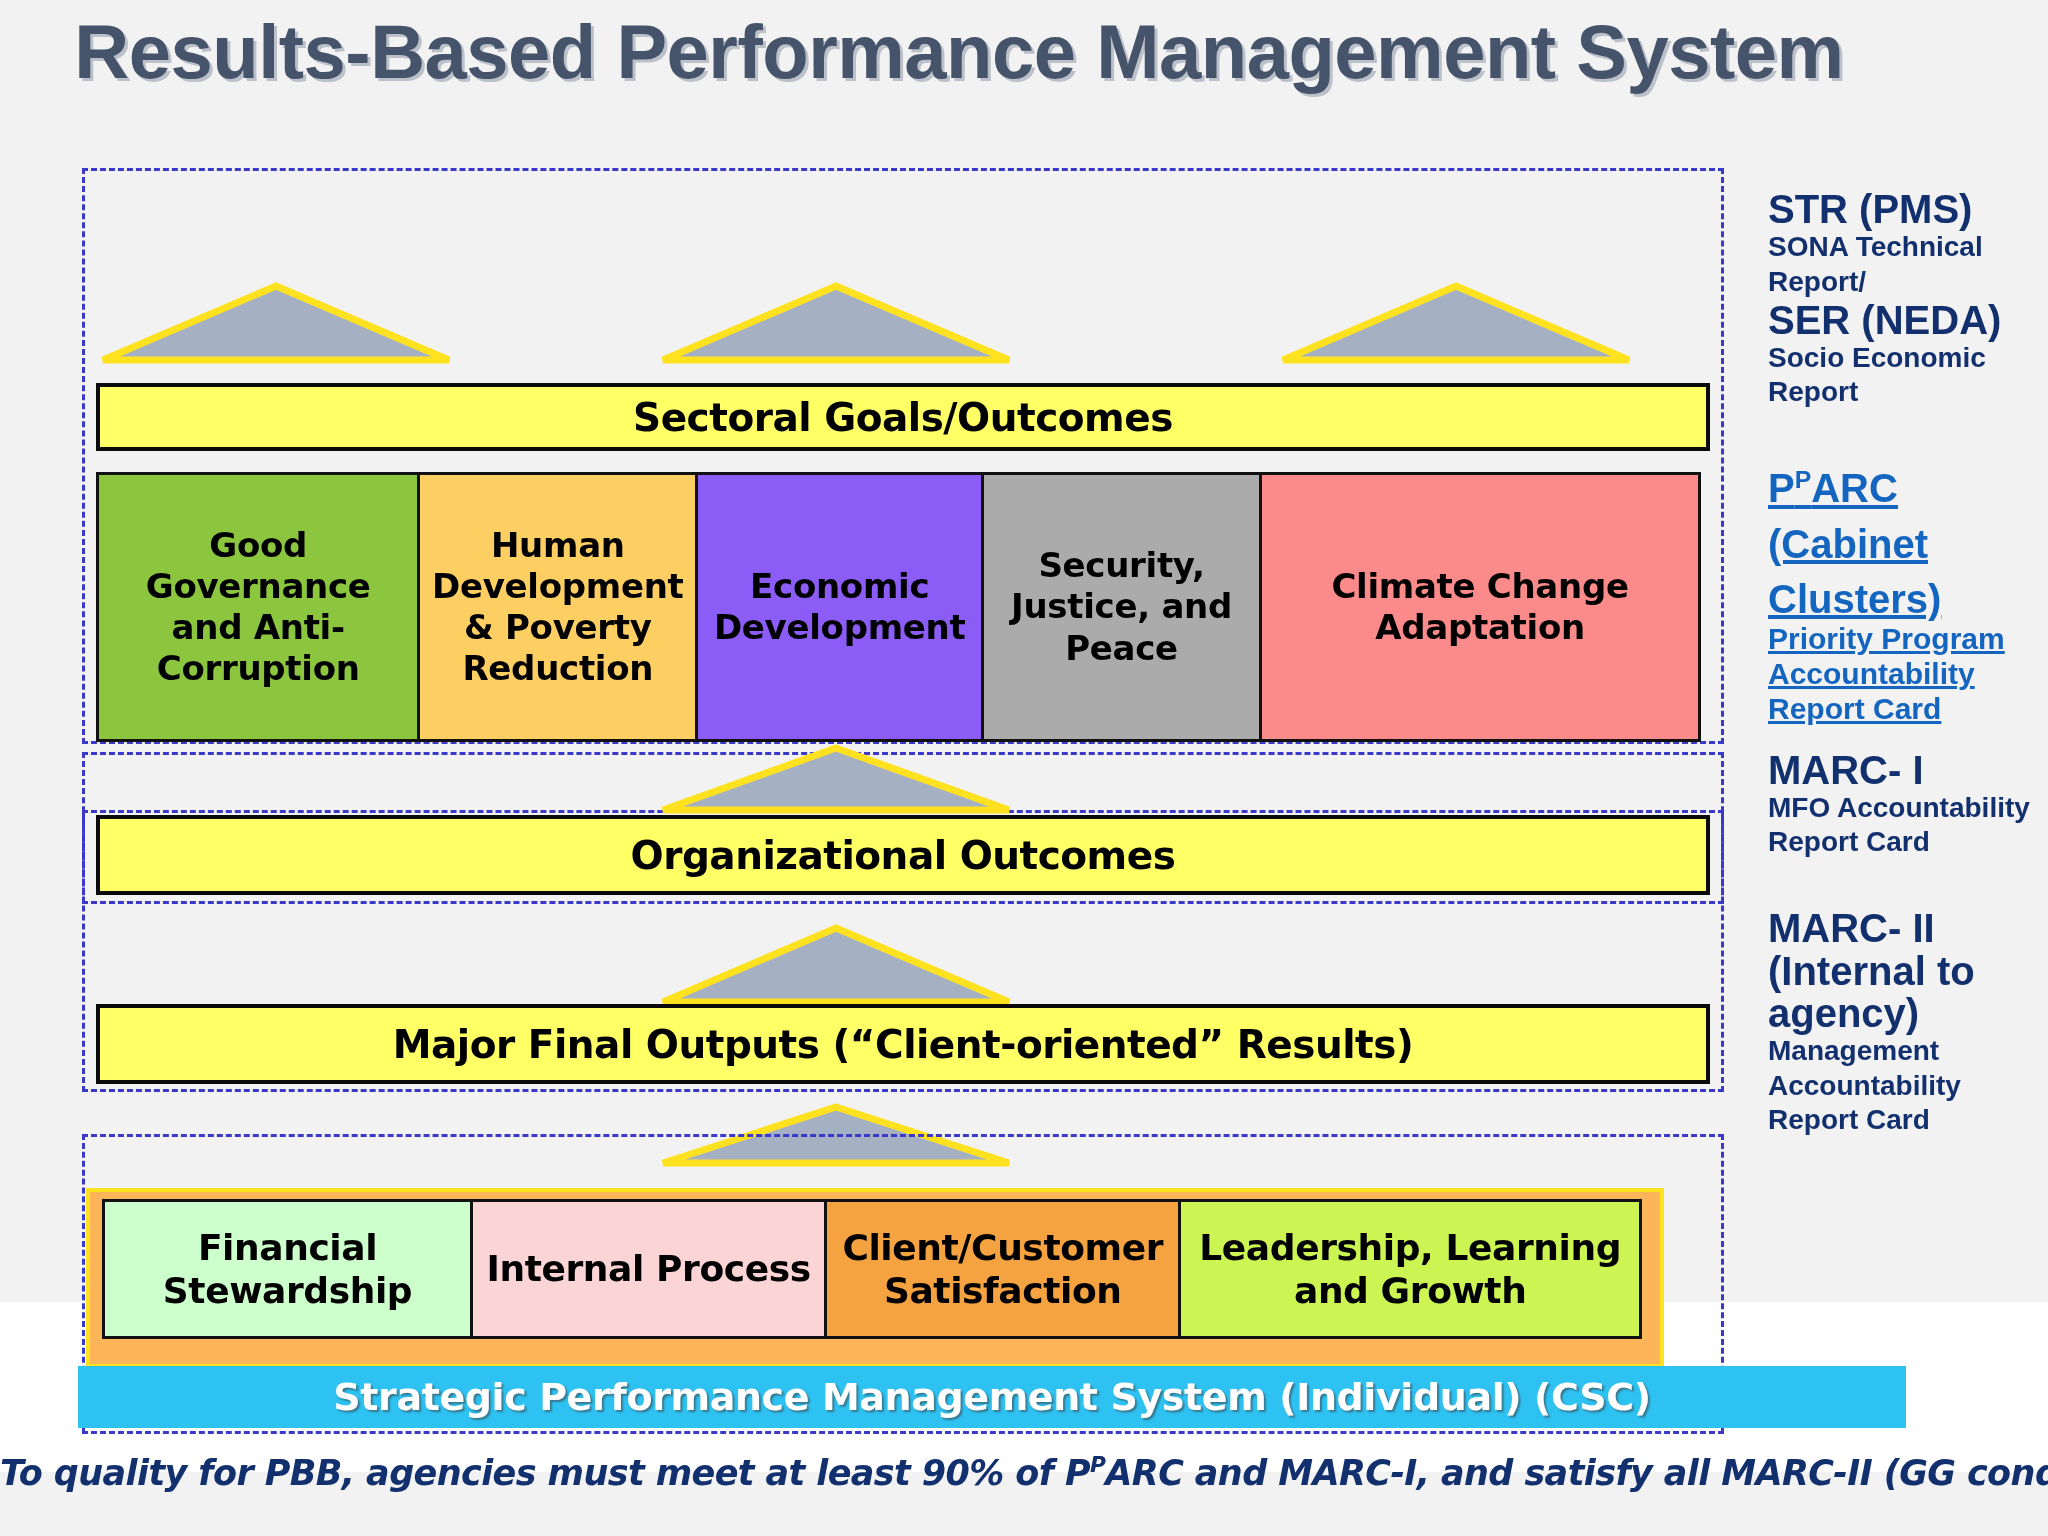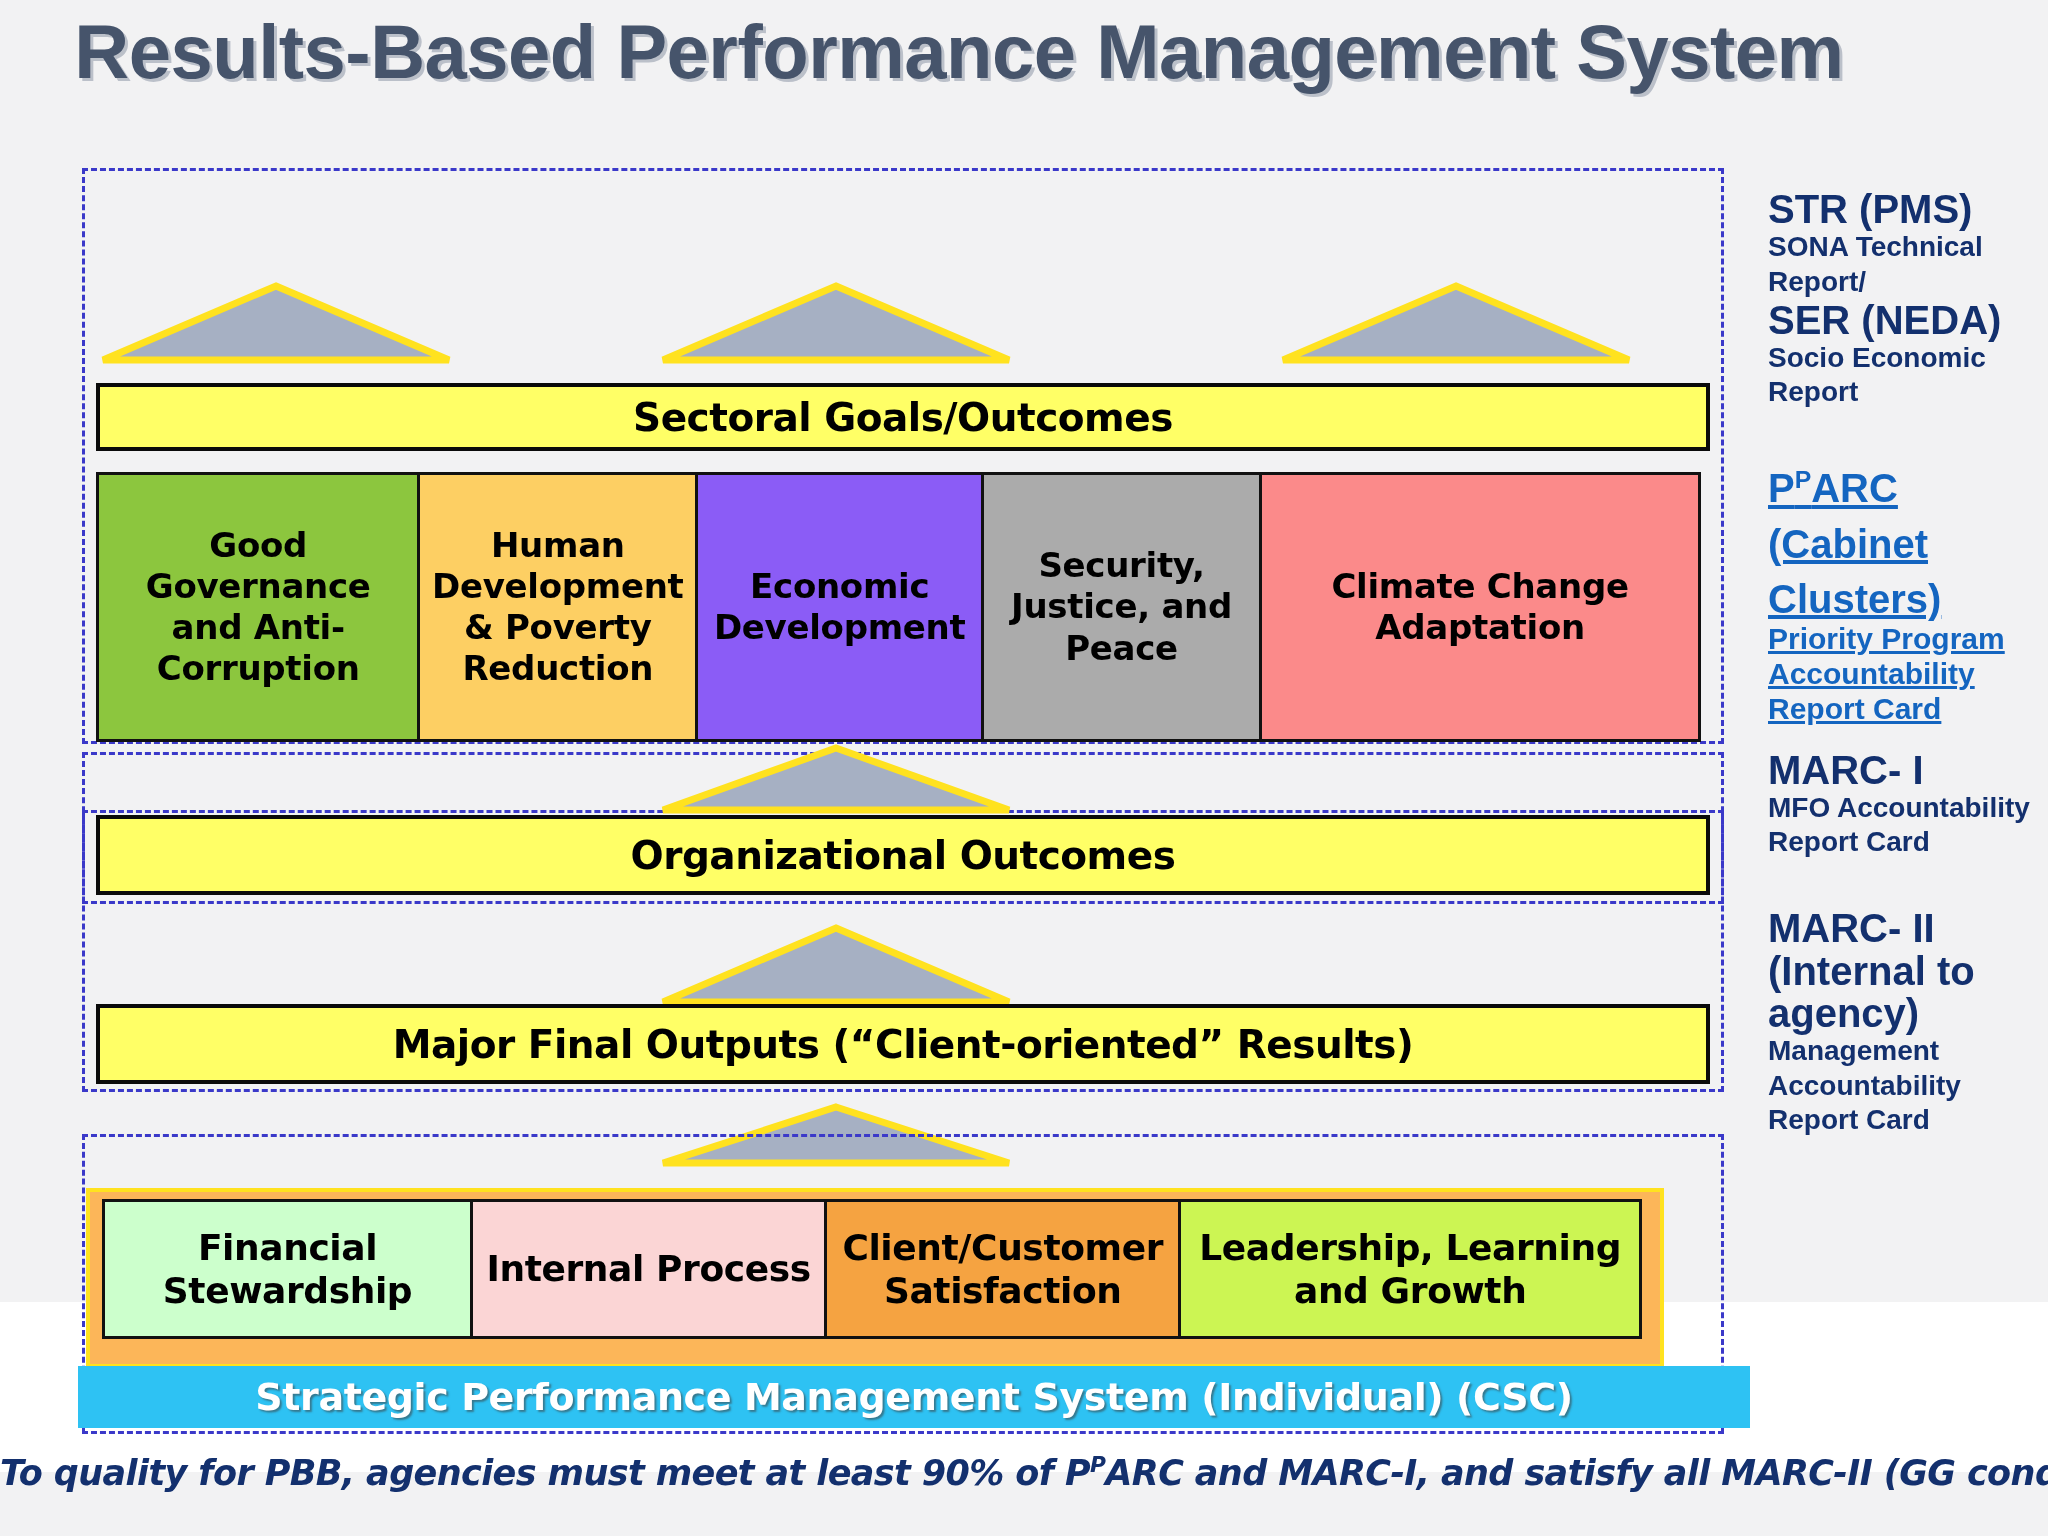--- a/index.html
+++ b/index.html
@@ -176,21 +176,21 @@
 
   <div class="orange-frame" style="left:86px;top:1188px;width:1578px;height:180px;"></div>
 
   <div class="persp-row" style="left:102px;top:1199px;width:1546px;height:140px;">
     <div class="persp-cell" style="width:24.0%;background:#ccffcc;">Financial Stewardship</div>
     <div class="persp-cell" style="width:23.1%;background:#fbd5d5;margin-left:-3px;">Internal Process</div>
     <div class="persp-cell" style="width:23.1%;background:#f5a341;margin-left:-3px;">Client/Customer Satisfaction</div>
     <div class="persp-cell" style="width:30.0%;background:#ccf553;margin-left:-3px;">Leadership, Learning and Growth</div>
   </div>
 
-  <div class="cyan-bar" style="left:78px;top:1366px;width:1672px;height:62px;">Strategic Performance Management System (Individual) (CSC)</div>
+  <div class="cyan-bar" style="left:78px;top:1366px;width:1828px;height:62px;">Strategic Performance Management System (Individual) (CSC)</div>
 
   <div class="legend">
 
     <div class="lg-block">
       <div class="lg-head">STR (PMS)</div>
       <div class="lg-sub">SONA Technical Report/</div>
     </div>
 
     <div class="lg-block" style="">
       <div class="lg-head">SER (NEDA)</div>

